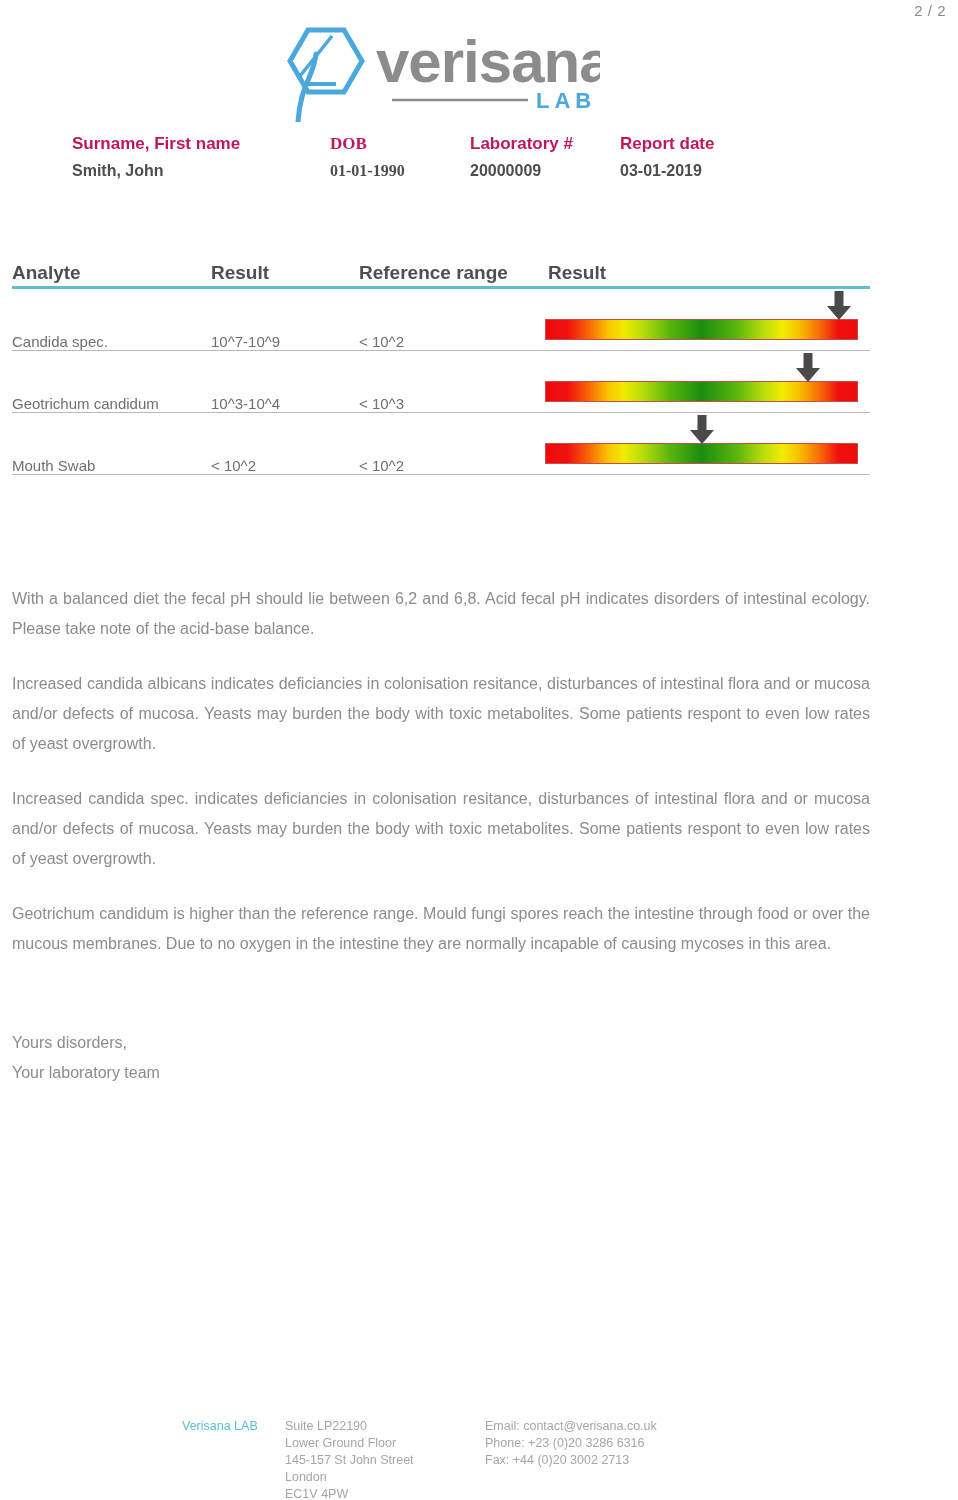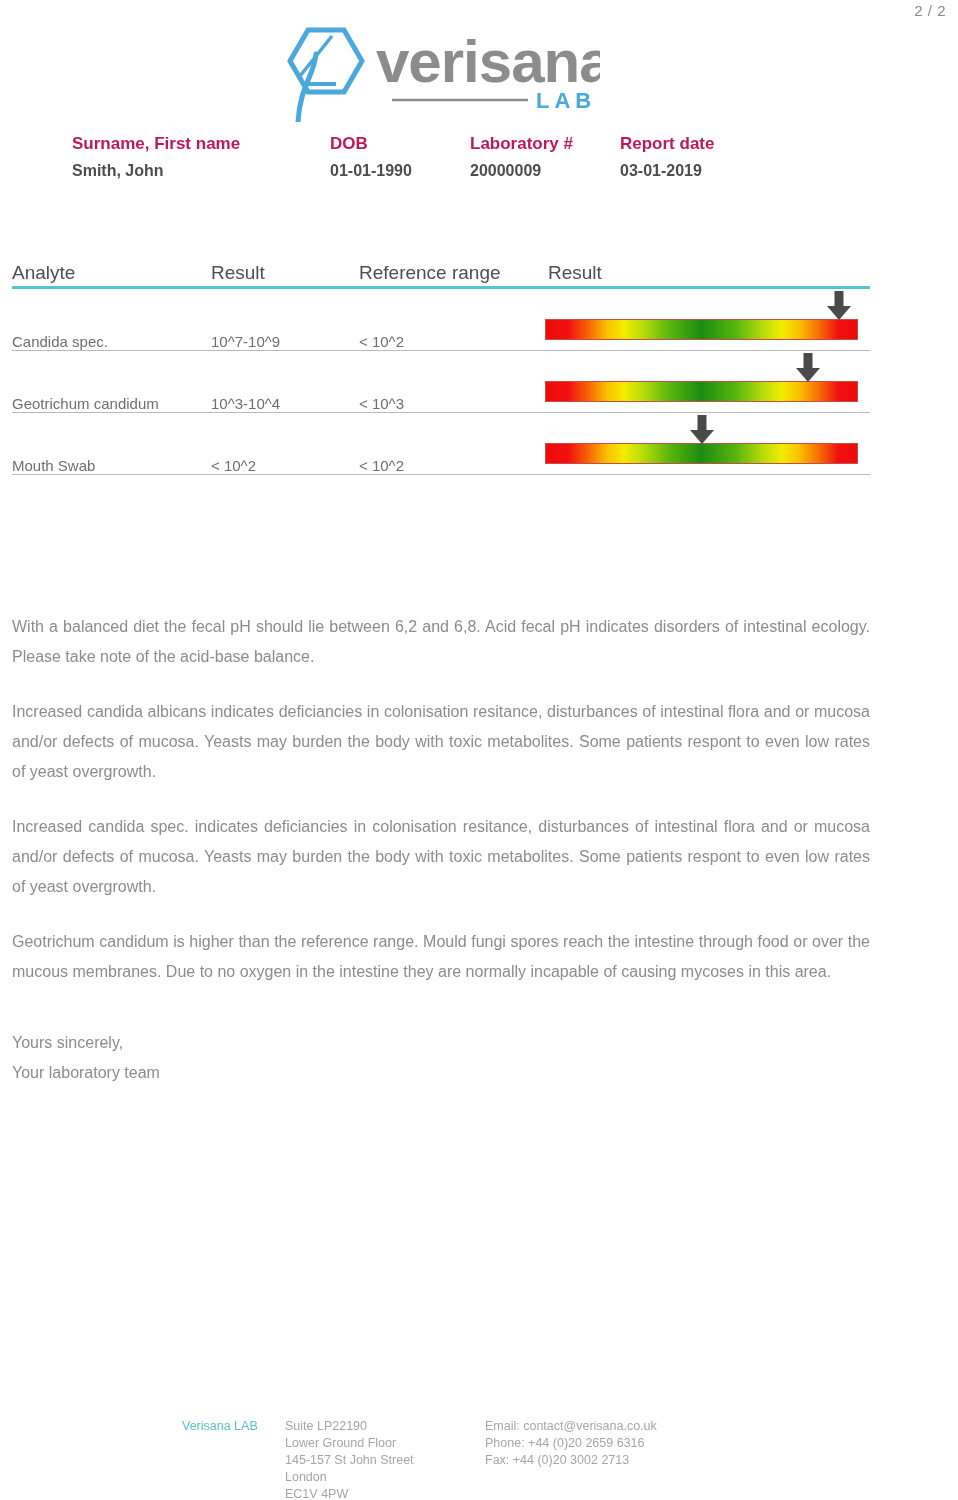--- a/index.html
+++ b/index.html
@@ -42,21 +42,21 @@
     top: 130px;
     left: 72px;
     width: 820px;
   }
   .pi-row {
     display: flex;
     height: 27px;
     align-items: center;
   }
   .pi-c0 { width: 258px; }
-  .pi-c1 { width: 140px; }
+  .pi-c1 { width: 140px; font-family: Liberation Serif, serif; }
   .pi-c2 { width: 150px; }
   .pi-c3 { width: 180px; }
   .pi-label {
     font-size: 17px;
     color: #be185d;
     font-weight: 600;
   }
   .pi-value {
     font-size: 16px;
     color: #4d4d4d;
@@ -71,21 +71,21 @@
     width: 858px;
   }
   .rt-header {
     display: flex;
     align-items: flex-end;
     height: 32px;
     padding-bottom: 2px;
   }
   .rt-header span {
     font-size: 19px;
-    font-weight: 400;
+    font-weight: 700;
     color: #4f4f4f;
   }
   .col-analyte   { width: 199px; }
   .col-result    { width: 148px; }
   .col-refrange  { width: 189px; }
   .col-result2   { width: 310px; }
 
   .rt-divider-teal {
     height: 3px;
     background: #5bbfce;
@@ -136,21 +136,21 @@
     top: 2px;
     width: 26px;
     height: 30px;
     transform: translateX(-13px);
   }
   .arrow svg { display: block; }
 
   
   .body-text {
     position: absolute;
-    top: 612px;
+    top: 584px;
     left: 12px;
     width: 858px;
   }
   .para {
     font-size: 16px;
     line-height: 30px;
     color: #8c8c8c;
     text-align: justify;
     margin: 0 0 25px 0;
   }
@@ -277,31 +277,31 @@
 </div>
 
 <div class="body-text" id="body-text">
     <p class="para">With a balanced diet the fecal pH should lie between 6,2 and 6,8. Acid fecal pH indicates disorders of intestinal ecology. Please take note of the acid-base balance.</p>
     <p class="para">Increased candida albicans indicates deficiancies in colonisation resitance, disturbances of intestinal flora and or mucosa and/or defects of mucosa. Yeasts may burden the body with toxic metabolites. Some patients respont to even low rates of yeast overgrowth.</p>
     <p class="para">Increased candida spec. indicates deficiancies in colonisation resitance, disturbances of intestinal flora and or mucosa and/or defects of mucosa. Yeasts may burden the body with toxic metabolites. Some patients respont to even low rates of yeast overgrowth.</p>
     <p class="para">Geotrichum candidum is higher than the reference range. Mould fungi spores reach the intestine through food or over the mucous membranes. Due to no oxygen in the intestine they are normally incapable of causing mycoses in this area.</p>
   </div>
 
 <div class="closing">
-  <div>Yours sincerely,</div>
+  <div>Yours disorders,</div>
   <div>Your laboratory team</div>
 </div>
 
 <div class="footer">
   <div class="f-brand">Verisana LAB</div>
   <div class="f-addr">
     <div class="f-line">Suite LP22190</div>
     <div class="f-line">Lower Ground Floor</div>
     <div class="f-line">145-157 St John Street</div>
     <div class="f-line">London</div>
     <div class="f-line">EC1V 4PW</div>
   </div>
   <div class="f-contact">
     <div class="f-line">Email: contact@verisana.co.uk</div>
-    <div class="f-line">Phone: +44 (0)20 2659 6316</div>
+    <div class="f-line">Phone: +23 (0)20 3286 6316</div>
     <div class="f-line">Fax: +44 (0)20 3002 2713</div>
   </div>
 </div>
 
 </body></html>

